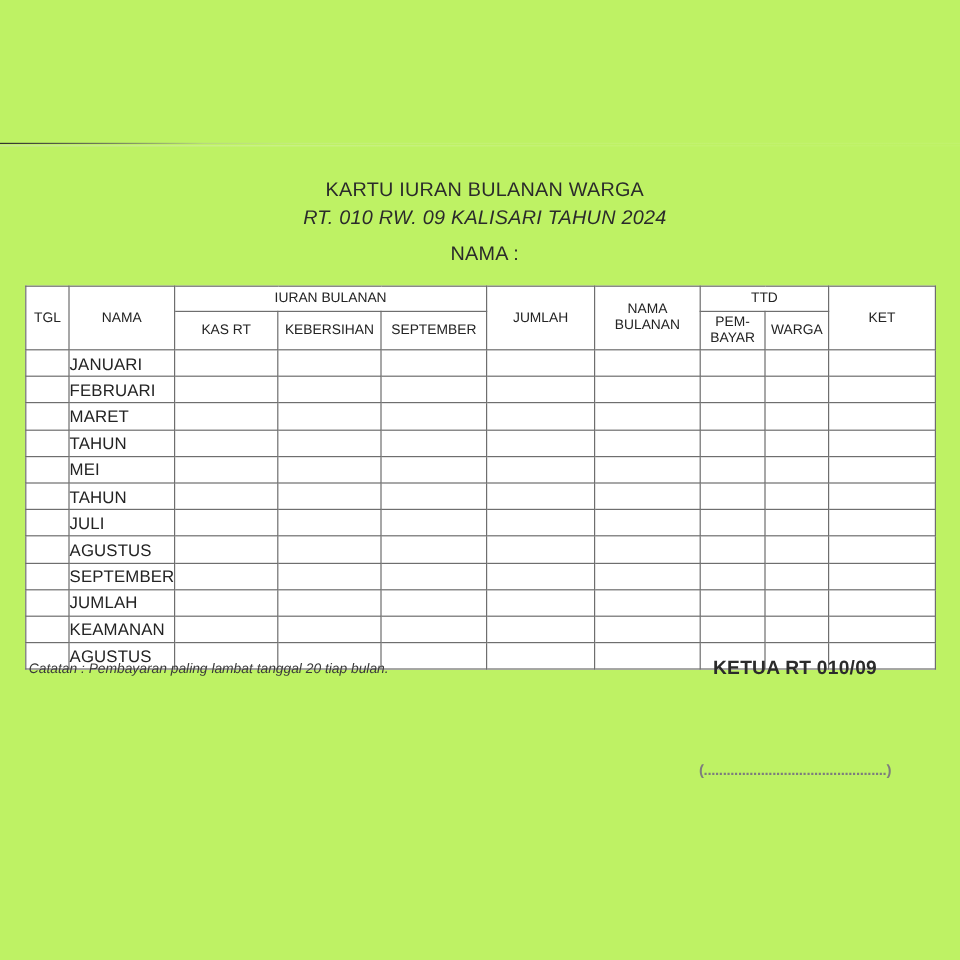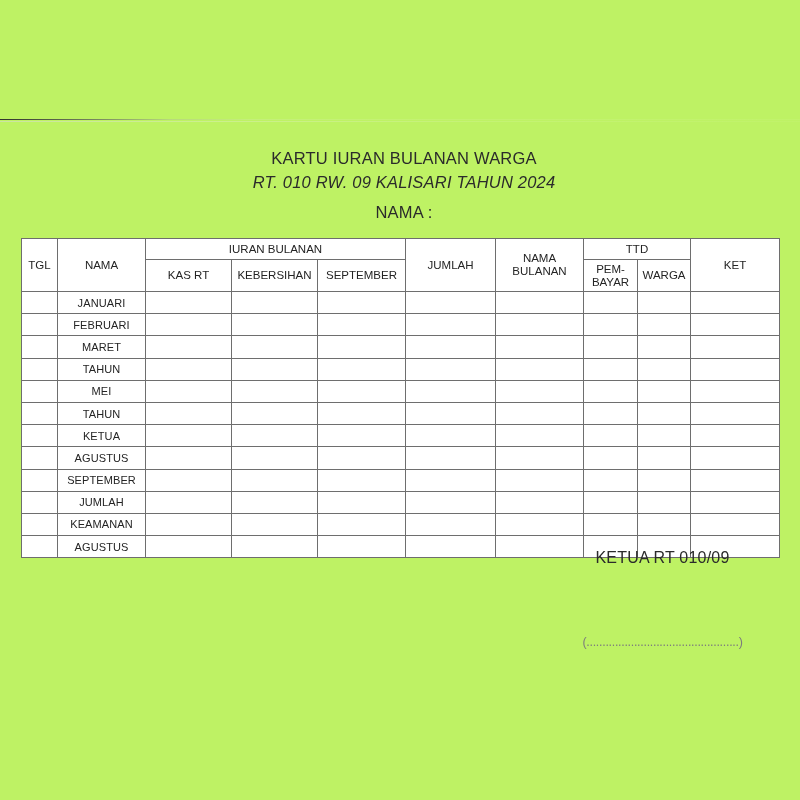--- a/index.html
+++ b/index.html
@@ -91,22 +91,21 @@
     background: #fff;
   }
   #dues-table th {
     font-size: 11.5px;
     line-height: 13px;
     text-align: center;
     vertical-align: middle;
     padding: 1px 2px;
   }
   #dues-table td.month-cell {
-    font-size: 11px;
-    text-align: center;
+    font-size: 14px;
     vertical-align: middle;
     height: 21.2px;
     letter-spacing: 0.1px;
   }
   #dues-table td.blank-cell {
     height: 21.2px;
   }
   .th-group { height: 18px; }
   .th-sub   { height: 29px; }
   .th-tall  { height: 47px; }
@@ -120,20 +119,21 @@
     font-style: italic;
     color: #3a3a3a;
     white-space: nowrap;
   }
   .signature {
     position: absolute;
     left: 545px;
     top: 549px;
     width: 235px;
     text-align: center;
+    font-weight: bold;
   }
   .signature .sign-title {
     font-size: 16px;
     color: #2b2b2b;
     white-space: nowrap;
     letter-spacing: 0.2px;
   }
   .signature .sign-line {
     margin-top: 68px;
     font-size: 12.5px;
@@ -256,21 +256,21 @@
           <td class="blank-cell"></td>
           <td class="blank-cell"></td>
           <td class="blank-cell"></td>
           <td class="blank-cell"></td>
           <td class="blank-cell"></td>
           <td class="blank-cell"></td>
           <td class="blank-cell"></td>
         </tr>
         <tr>
           <td class="blank-cell"></td>
-          <td class="month-cell">KETUA</td>
+          <td class="month-cell">JULI</td>
           <td class="blank-cell"></td>
           <td class="blank-cell"></td>
           <td class="blank-cell"></td>
           <td class="blank-cell"></td>
           <td class="blank-cell"></td>
           <td class="blank-cell"></td>
           <td class="blank-cell"></td>
           <td class="blank-cell"></td>
         </tr>
         <tr>
@@ -329,19 +329,20 @@
           <td class="blank-cell"></td>
           <td class="blank-cell"></td>
           <td class="blank-cell"></td>
           <td class="blank-cell"></td>
           <td class="blank-cell"></td>
           <td class="blank-cell"></td>
         </tr>
       </tbody>
   </table>
 
+  <div class="note">Catatan :  Pembayaran paling lambat tanggal 20 tiap bulan.</div>
 
   <div class="signature">
     <div class="sign-title">KETUA RT 010/09</div>
     <div class="sign-line">(................................................)</div>
   </div>
 
 </div>
 
 </body></html>

